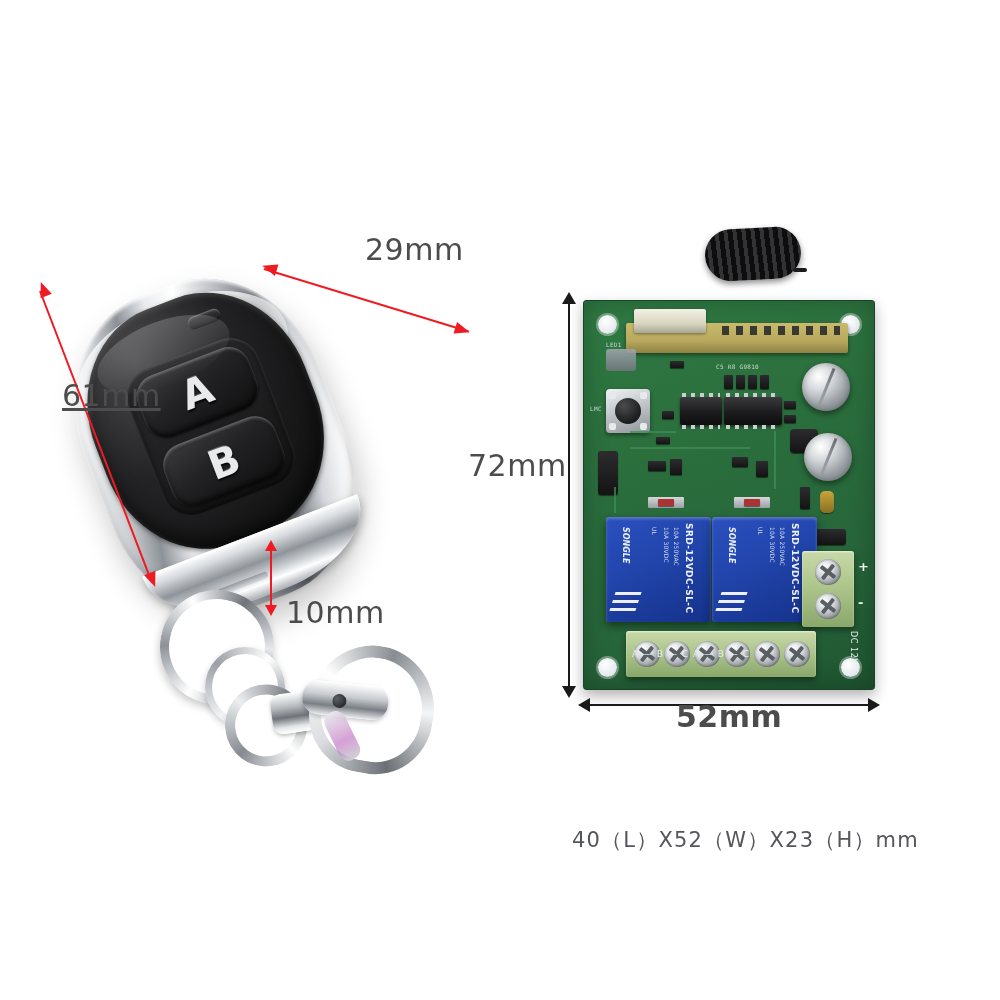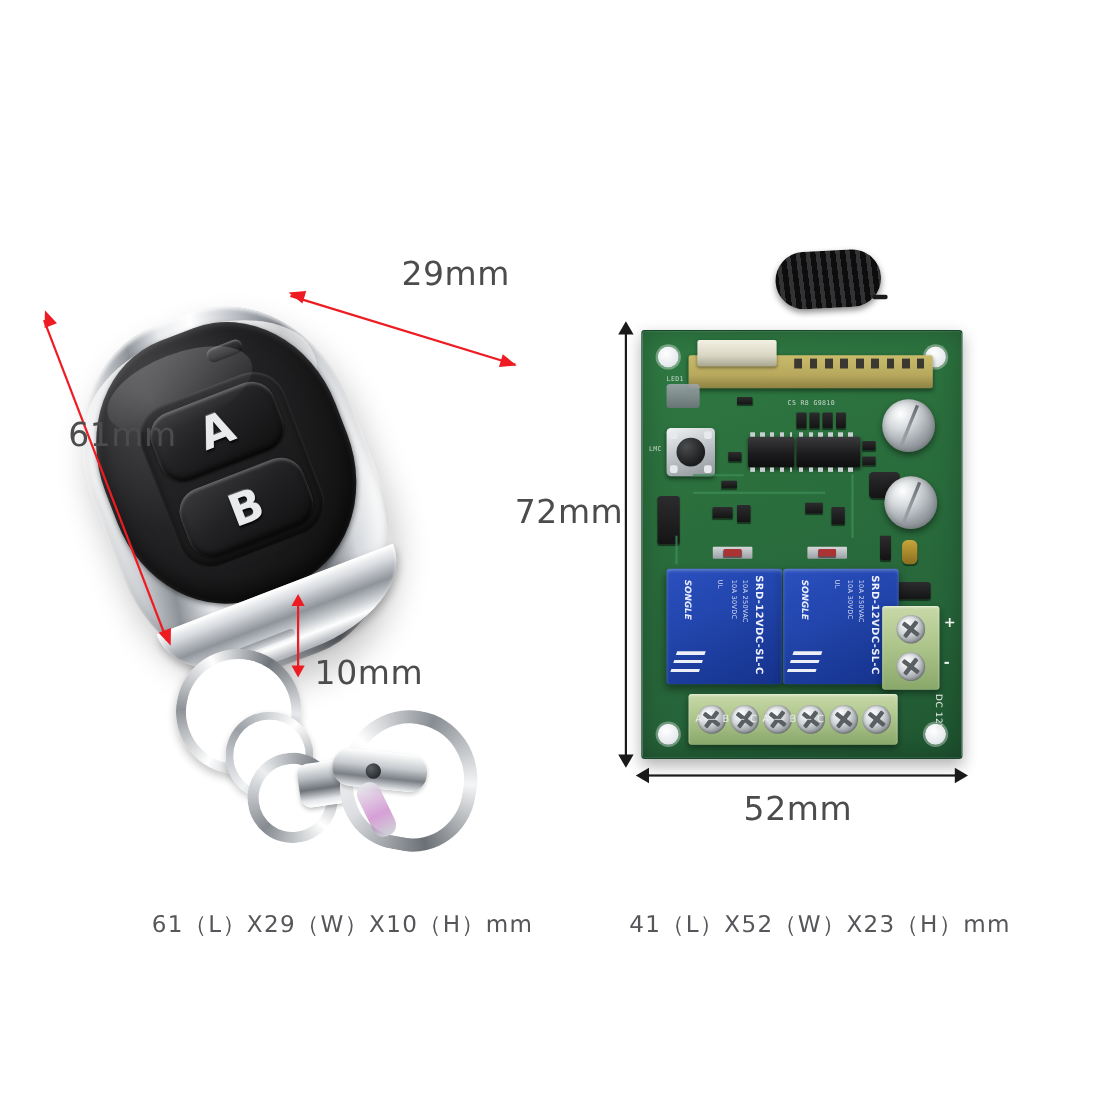--- a/index.html
+++ b/index.html
@@ -614,21 +614,21 @@
     <div class="arrow-head" style="left:-2px;top:-6px;border-top:6px solid transparent;border-bottom:6px solid transparent;border-right:15px solid #ee1c22;transform:rotate(17deg);"></div>
     <div class="arrow-head" style="left:191px;top:56px;border-top:6px solid transparent;border-bottom:6px solid transparent;border-left:15px solid #ee1c22;transform:rotate(17deg);"></div>
   </div>
   <div class="dim-label" style="left:365px;top:232px;">29mm</div>
 
   <div style="position:absolute;left:40px;top:290px;width:1px;height:1px;">
     <div class="arrow-red-line" style="left:0;top:0;width:312px;transform:rotate(69deg);"></div>
     <div class="arrow-head" style="left:-4px;top:-7px;border-top:6px solid transparent;border-bottom:6px solid transparent;border-left:15px solid #ee1c22;transform:rotate(-111deg);"></div>
     <div class="arrow-head" style="left:105px;top:284px;border-top:6px solid transparent;border-bottom:6px solid transparent;border-right:15px solid #ee1c22;transform:rotate(-111deg);"></div>
   </div>
-  <div class="dim-label" style="left:62px;top:378px;">61mm</div>
+  <div class="dim-label" style="left:62px;top:378px;text-decoration:underline;">61mm</div>
 
   <div style="position:absolute;left:270px;top:547px;width:2px;height:62px;background:#ee1c22;"></div>
   <div class="arrow-head" style="left:265px;top:540px;border-left:6px solid transparent;border-right:6px solid transparent;border-bottom:11px solid #ee1c22;"></div>
   <div class="arrow-head" style="left:265px;top:605px;border-left:6px solid transparent;border-right:6px solid transparent;border-top:11px solid #ee1c22;"></div>
   <div class="dim-label" style="left:286px;top:595px;">10mm</div>
 
   <div id="pcb-photo">
 
     <div class="antenna"></div>
     <div class="antenna-tail"></div>
@@ -730,18 +730,17 @@
   </div>
 
   <div class="arrow-black-v" style="left:568px;top:300px;height:388px;"></div>
   <div class="arrow-head" style="left:562px;top:292px;border-left:7px solid transparent;border-right:7px solid transparent;border-bottom:12px solid #1a1a1a;"></div>
   <div class="arrow-head" style="left:562px;top:686px;border-left:7px solid transparent;border-right:7px solid transparent;border-top:12px solid #1a1a1a;"></div>
   <div class="dim-label" style="left:468px;top:448px;">72mm</div>
 
   <div class="arrow-black-h" style="left:588px;top:704px;width:282px;"></div>
   <div class="arrow-head" style="left:578px;top:698px;border-top:7px solid transparent;border-bottom:7px solid transparent;border-right:12px solid #1a1a1a;"></div>
   <div class="arrow-head" style="left:868px;top:698px;border-top:7px solid transparent;border-bottom:7px solid transparent;border-left:12px solid #1a1a1a;"></div>
-  <div class="dim-label" style="left:676px;top:718px;">52mm</div>
-
-  <div class="caption" style="left:138px;top:826px;">61（L）X29（W）X10（H）mm</div>
-  <div class="caption" style="left:572px;top:826px;">41（L）X52（W）X23（H）mm</div>
+  <div class="dim-label" style="left:676px;top:699px;font-weight:bold;">52mm</div>
+
+  <div class="caption" style="left:572px;top:826px;">40（L）X52（W）X23（H）mm</div>
 
 </div>
 
 </body></html>

